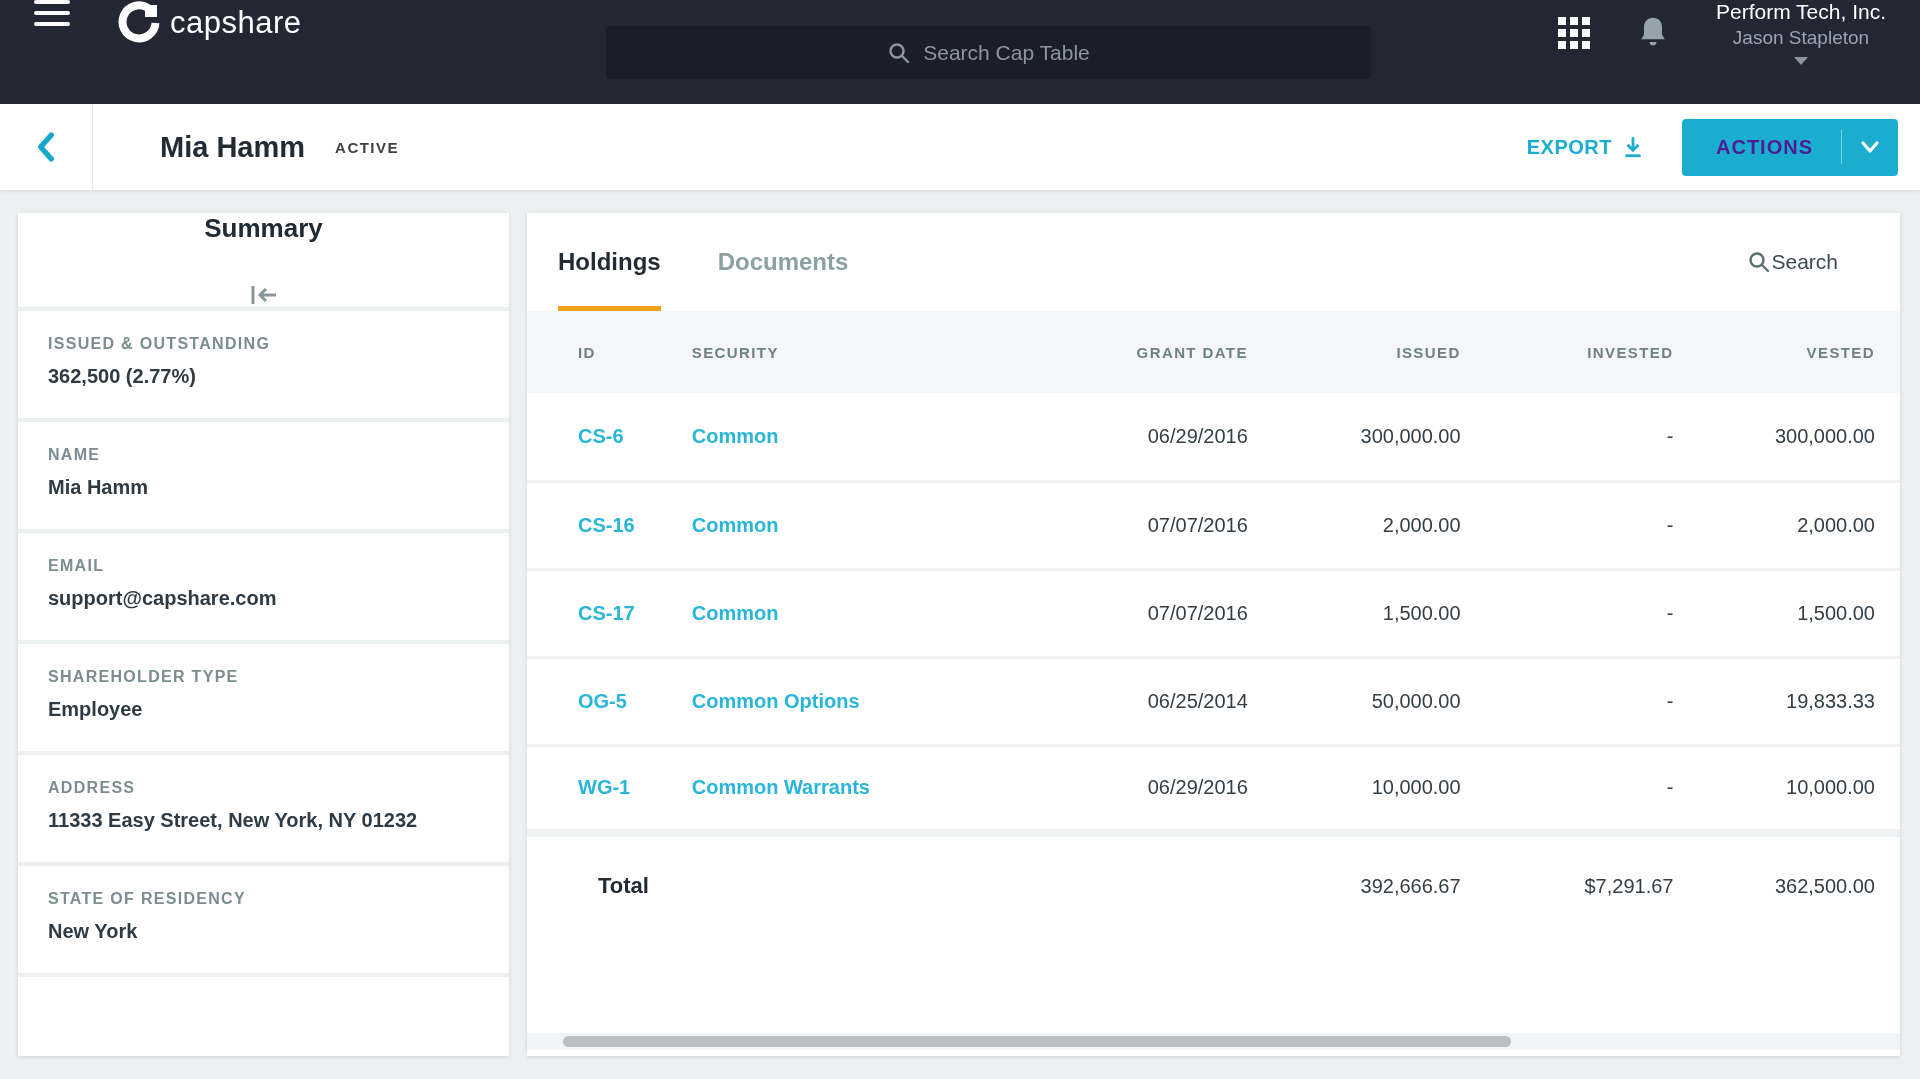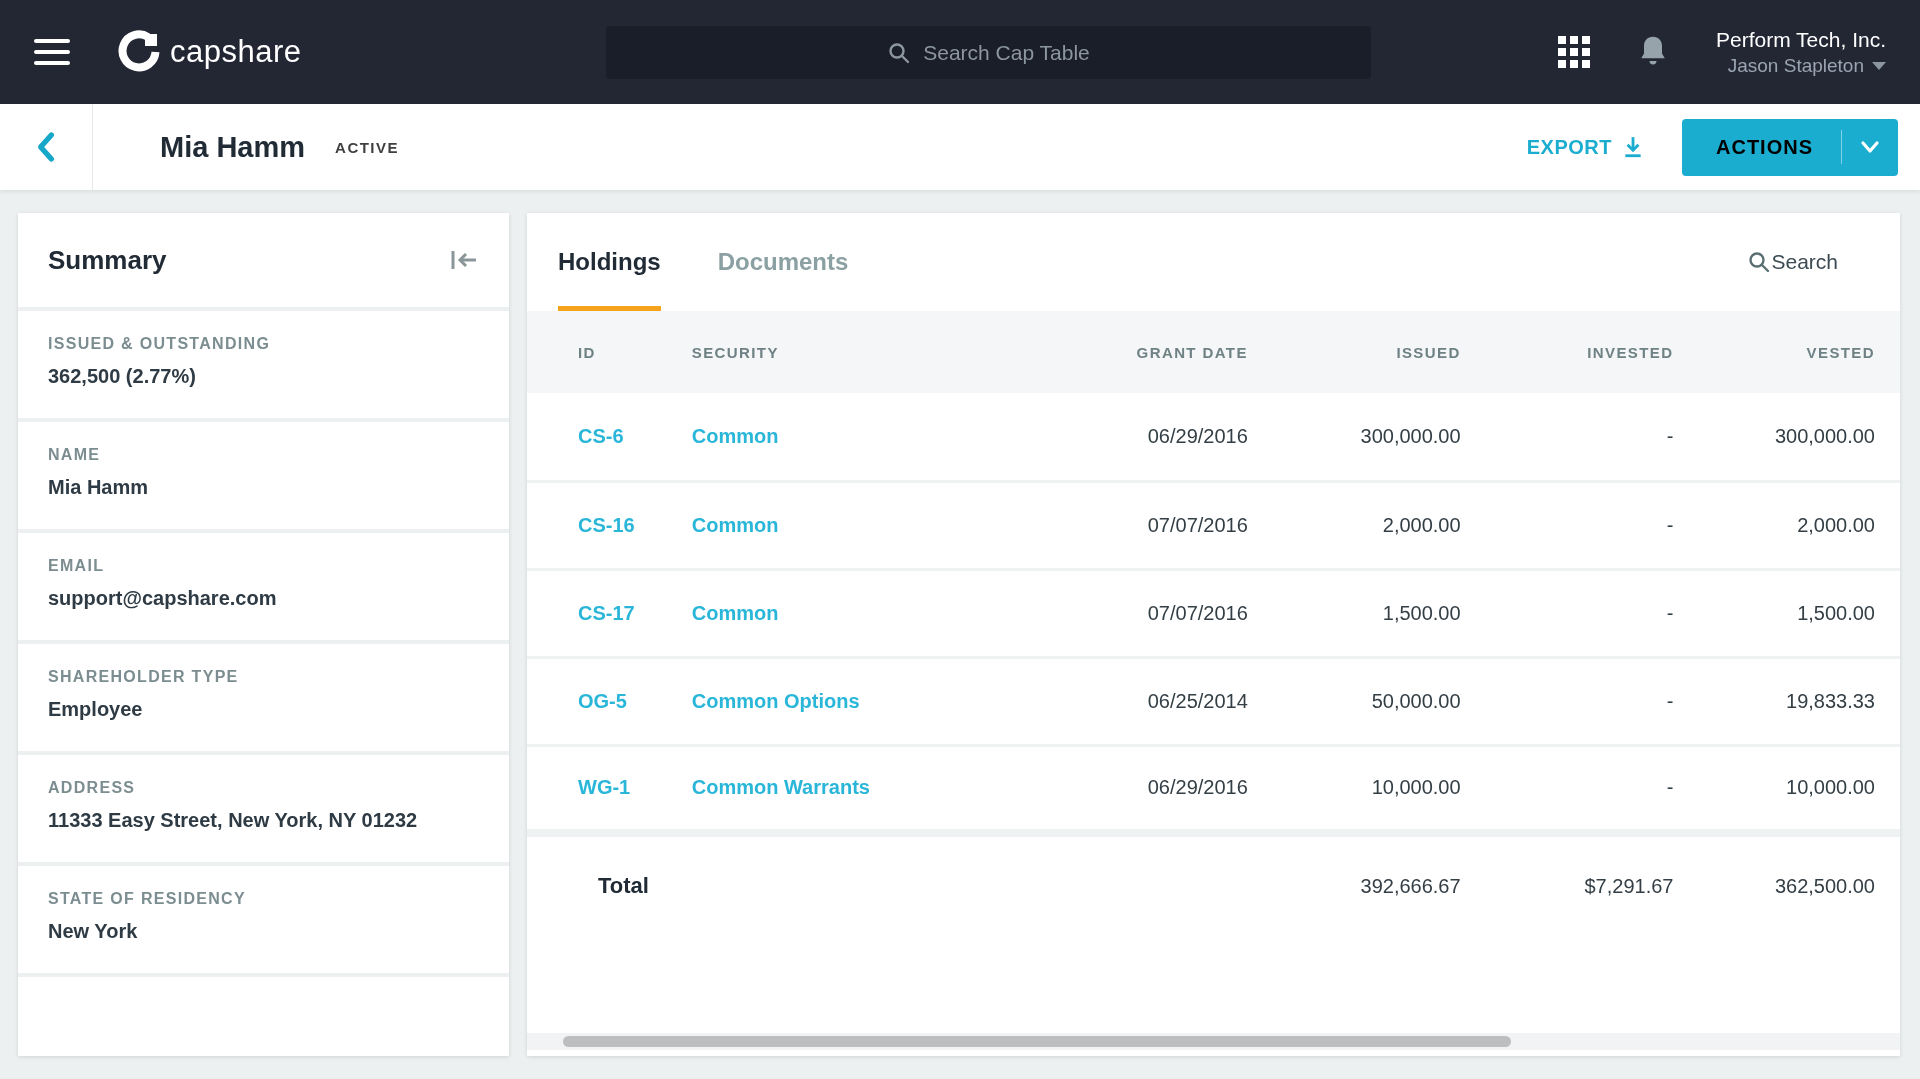--- a/index.html
+++ b/index.html
@@ -4,64 +4,64 @@
 <style>
   * { margin:0; padding:0; box-sizing:border-box; }
   html,body { width:1920px; height:1079px; overflow:hidden; }
   body {
     font-family:"Liberation Sans", sans-serif;
     background:#edf0f1; color:#212b36;
   }
   
   .navbar {
     height:104px; background:#232734;
-    display:flex; align-items:center; padding:0 34px; position:relative;
+    display:flex; align-items:flex-start; padding:0 34px; position:relative;
   }
   .hamburger { width:36px; height:26px; display:flex; flex-direction:column; justify-content:space-between; cursor:pointer; }
   .hamburger span { display:block; height:4px; background:#fff; border-radius:2px; }
   .brand { display:flex; align-items:center; margin-left:46px; }
   .brand svg { width:46px; height:46px; }
   .brand-text { color:#fff; font-size:31px; font-weight:400; margin-left:8px; letter-spacing:0.5px; }
   .nav-search {
     position:absolute; left:606px; top:26px; width:765px; height:53px;
     background:#1a1e28; border-radius:4px;
     display:flex; align-items:center; justify-content:center; gap:12px;
     color:#8c96a0; font-size:21px; cursor:text;
   }
   .nav-right { margin-left:auto; display:flex; align-items:center; gap:46px; }
   .grid-icon { display:grid; grid-template-columns:repeat(3,8px); grid-template-rows:repeat(3,8px); gap:4px; cursor:pointer; }
   .grid-icon i { background:#fff; }
   .bell { cursor:pointer; }
   .user-block { text-align:right; cursor:pointer; }
   .user-company { color:#fff; font-size:21px; }
-  .user-name { color:#9aa5b1; font-size:19px; margin-top:3px; display:flex; align-items:center; justify-content:flex-end; gap:8px; }
+  .user-name { color:#9aa5b1; font-size:19px; margin-top:3px; display:flex; align-items:center; justify-content:flex-end; gap:8px;flex-direction:column; }
   .caret-down { width:0; height:0; border-left:7px solid transparent; border-right:7px solid transparent; border-top:8px solid #8c96a0; display:inline-block; }
   
   .subheader {
     height:86px; background:#fff; display:flex; align-items:center;
     box-shadow:0 2px 4px rgba(0,0,0,0.07); position:relative; z-index:2;
   }
   .back-btn { width:93px; height:100%; display:flex; align-items:center; justify-content:center; border-right:1px solid #e5e9ea; cursor:pointer; }
   .page-title { font-size:29px; font-weight:bold; color:#212b36; margin-left:67px; }
   .status-badge { margin-left:30px; font-size:15px; font-weight:bold; letter-spacing:1.5px; color:#404040; }
   .header-right { margin-left:auto; display:flex; align-items:center; }
   .export-link { color:#1badd0; font-size:20px; font-weight:bold; letter-spacing:0.5px; display:flex; align-items:center; gap:10px; cursor:pointer; }
   .actions-btn {
     margin-left:38px; margin-right:22px; height:57px; background:#1badd0; border:none; border-radius:4px;
-    color:#000000; font-family:inherit; font-size:20px; font-weight:bold; letter-spacing:1px;
+    color:#4c1d95; font-family:inherit; font-size:20px; font-weight:bold; letter-spacing:1px;
     display:flex; align-items:center; cursor:pointer; padding:0;
   }
   .actions-label { padding:0 28px 0 34px; }
   .actions-split { width:1px; height:34px; background:rgba(255,255,255,0.45); }
   .actions-caret { padding:0 18px; display:flex; align-items:center; }
   
   .content { display:flex; gap:18px; padding:23px 20px 0 18px; height:866px; align-items:stretch; }
   
   .sidebar { width:491px; display:flex; flex-direction:column; gap:4px; box-shadow:0 1px 4px rgba(0,0,0,0.12); }
-  .s-block { background:#fff; }
+  .s-block { background:#fff;flex-direction:column; }
   .s-head { height:94px; display:flex; align-items:center; justify-content:space-between; padding:0 30px; }
   .s-title { font-size:26px; font-weight:bold; color:#212b36; }
   .collapse-btn { cursor:pointer; display:flex; align-items:center; }
   .s-field { height:107px; padding:24px 30px 0; }
   .s-label { font-size:16px; font-weight:bold; letter-spacing:1.3px; color:#7b8d90; }
   .s-value { font-size:20px; color:#2f3b44; margin-top:12px;font-weight:bold; }
   .s-filler { flex:1; }
   
   .main-panel { flex:1; background:#fff; box-shadow:0 1px 4px rgba(0,0,0,0.12); display:flex; flex-direction:column; }
   .tabs-row { height:98px; display:flex; align-items:center; padding-left:31px; position:relative; flex-shrink:0; }

